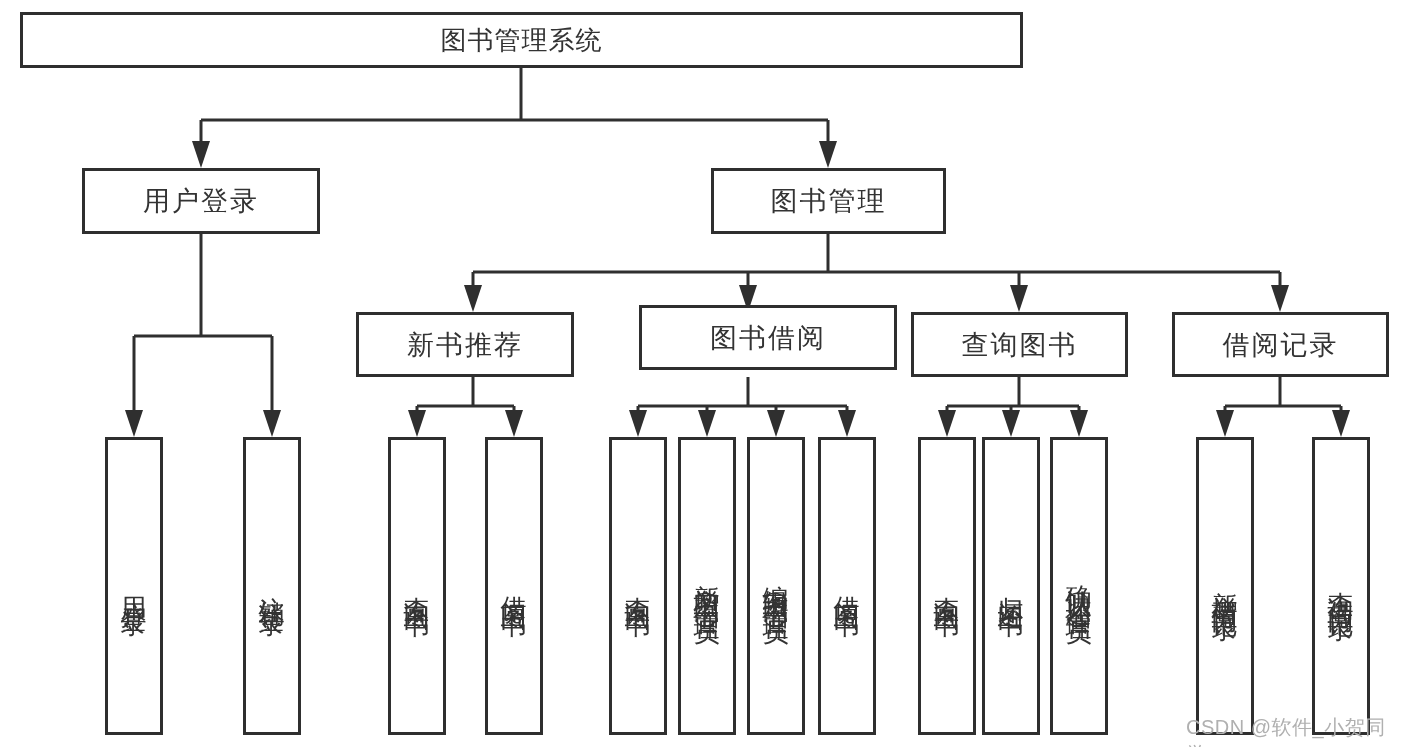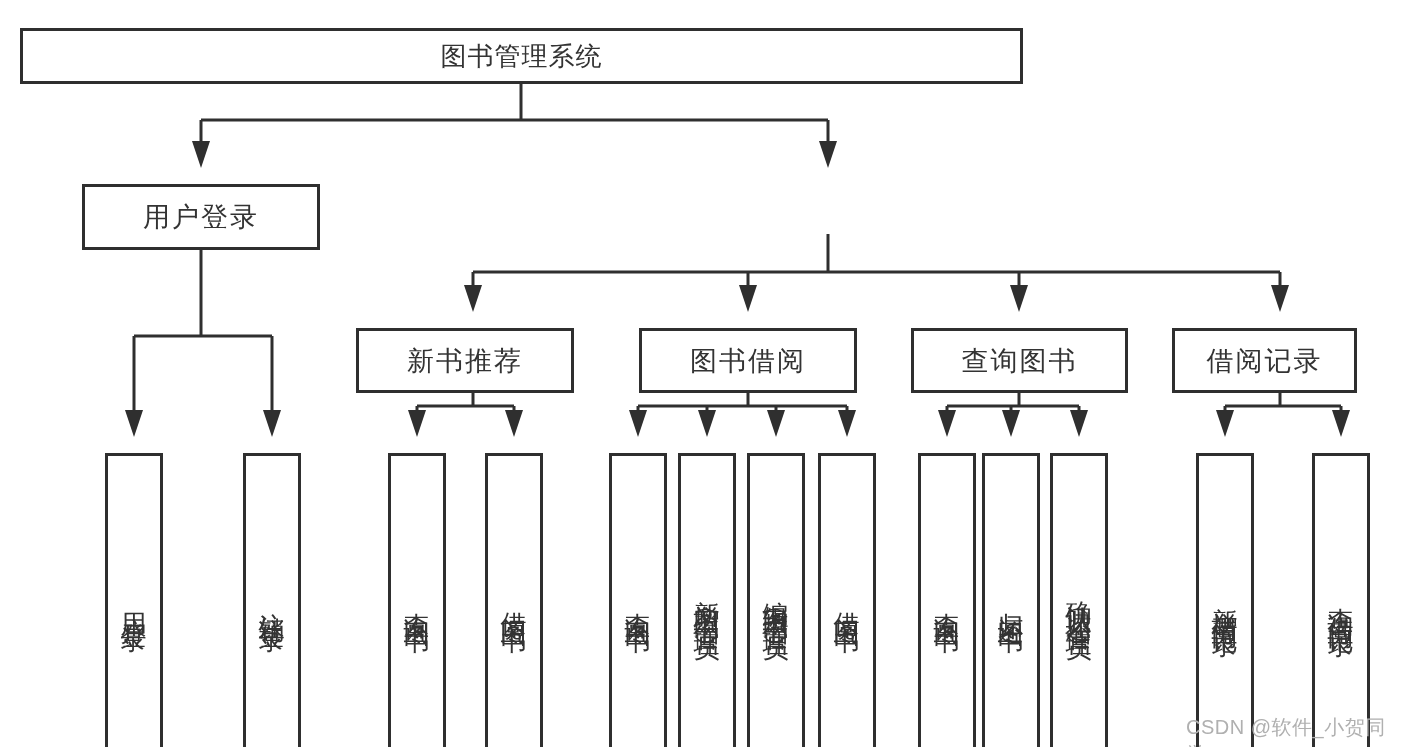--- a/index.html
+++ b/index.html
@@ -21,21 +21,20 @@
   .box{
     position:absolute;
     box-sizing:border-box;
     border:3px solid var(--line);
     background:var(--bg);
     display:flex;
     align-items:center;
     justify-content:center;
     z-index:2;
     white-space:nowrap;
-    margin-top:16px;
   }
   .h{font-size:27px;letter-spacing:2px;}
   .root{font-size:26px;letter-spacing:1px;}
   .v{
     top:437px;width:58px;height:298px;
     writing-mode:vertical-rl;
     font-size:26px;
     letter-spacing:5px;
     line-height:52px;
   }
@@ -104,25 +103,26 @@
       <path d="M1225,406 H1341" stroke="#2f2f2f" stroke-width="3" fill="none"></path>
       <path d="M1225,406 V417" stroke="#2f2f2f" stroke-width="3" fill="none"></path>
       <polygon points="1216,410 1234,410 1225,437" fill="#2f2f2f"></polygon>
       <path d="M1341,406 V417" stroke="#2f2f2f" stroke-width="3" fill="none"></path>
       <polygon points="1332,410 1350,410 1341,437" fill="#2f2f2f"></polygon>
     </svg>
 
   <div class="box h root" style="left:20px;top:12px;width:1003px;height:56px">图书管理系统</div>
 
   <div class="box h" style="left:82px;top:168px;width:238px;height:66px">用户登录</div>
+  <div class="box h" style="left:711px;top:168px;width:235px;height:66px">图书管理</div>
 
   <div class="box h" style="left:356px;top:312px;width:218px;height:65px">新书推荐</div>
-  <div class="box h" style="left:639px;top:312px;width:218px;height:65px">图书借阅</div>
+  <div class="box h" style="left:639px;top:305px;width:258px;height:65px">图书借阅</div>
   <div class="box h" style="left:911px;top:312px;width:217px;height:65px">查询图书</div>
-  <div class="box h" style="left:1172px;top:312px;width:185px;height:65px">借阅记录</div>
+  <div class="box h" style="left:1172px;top:312px;width:217px;height:65px">借阅记录</div>
 
   <div class="box v" style="left:105px">用户登录</div>
   <div class="box v" style="left:243px">注销登录</div>
 
   <div class="box v" style="left:388px">查询图书</div>
   <div class="box v" style="left:485px">借阅图书</div>
 
   <div class="box v" style="left:609px">查询图书</div>
   <div class="box v" style="left:678px">新增图书（管理员）</div>
   <div class="box v" style="left:747px">编辑图书（管理员）</div>

